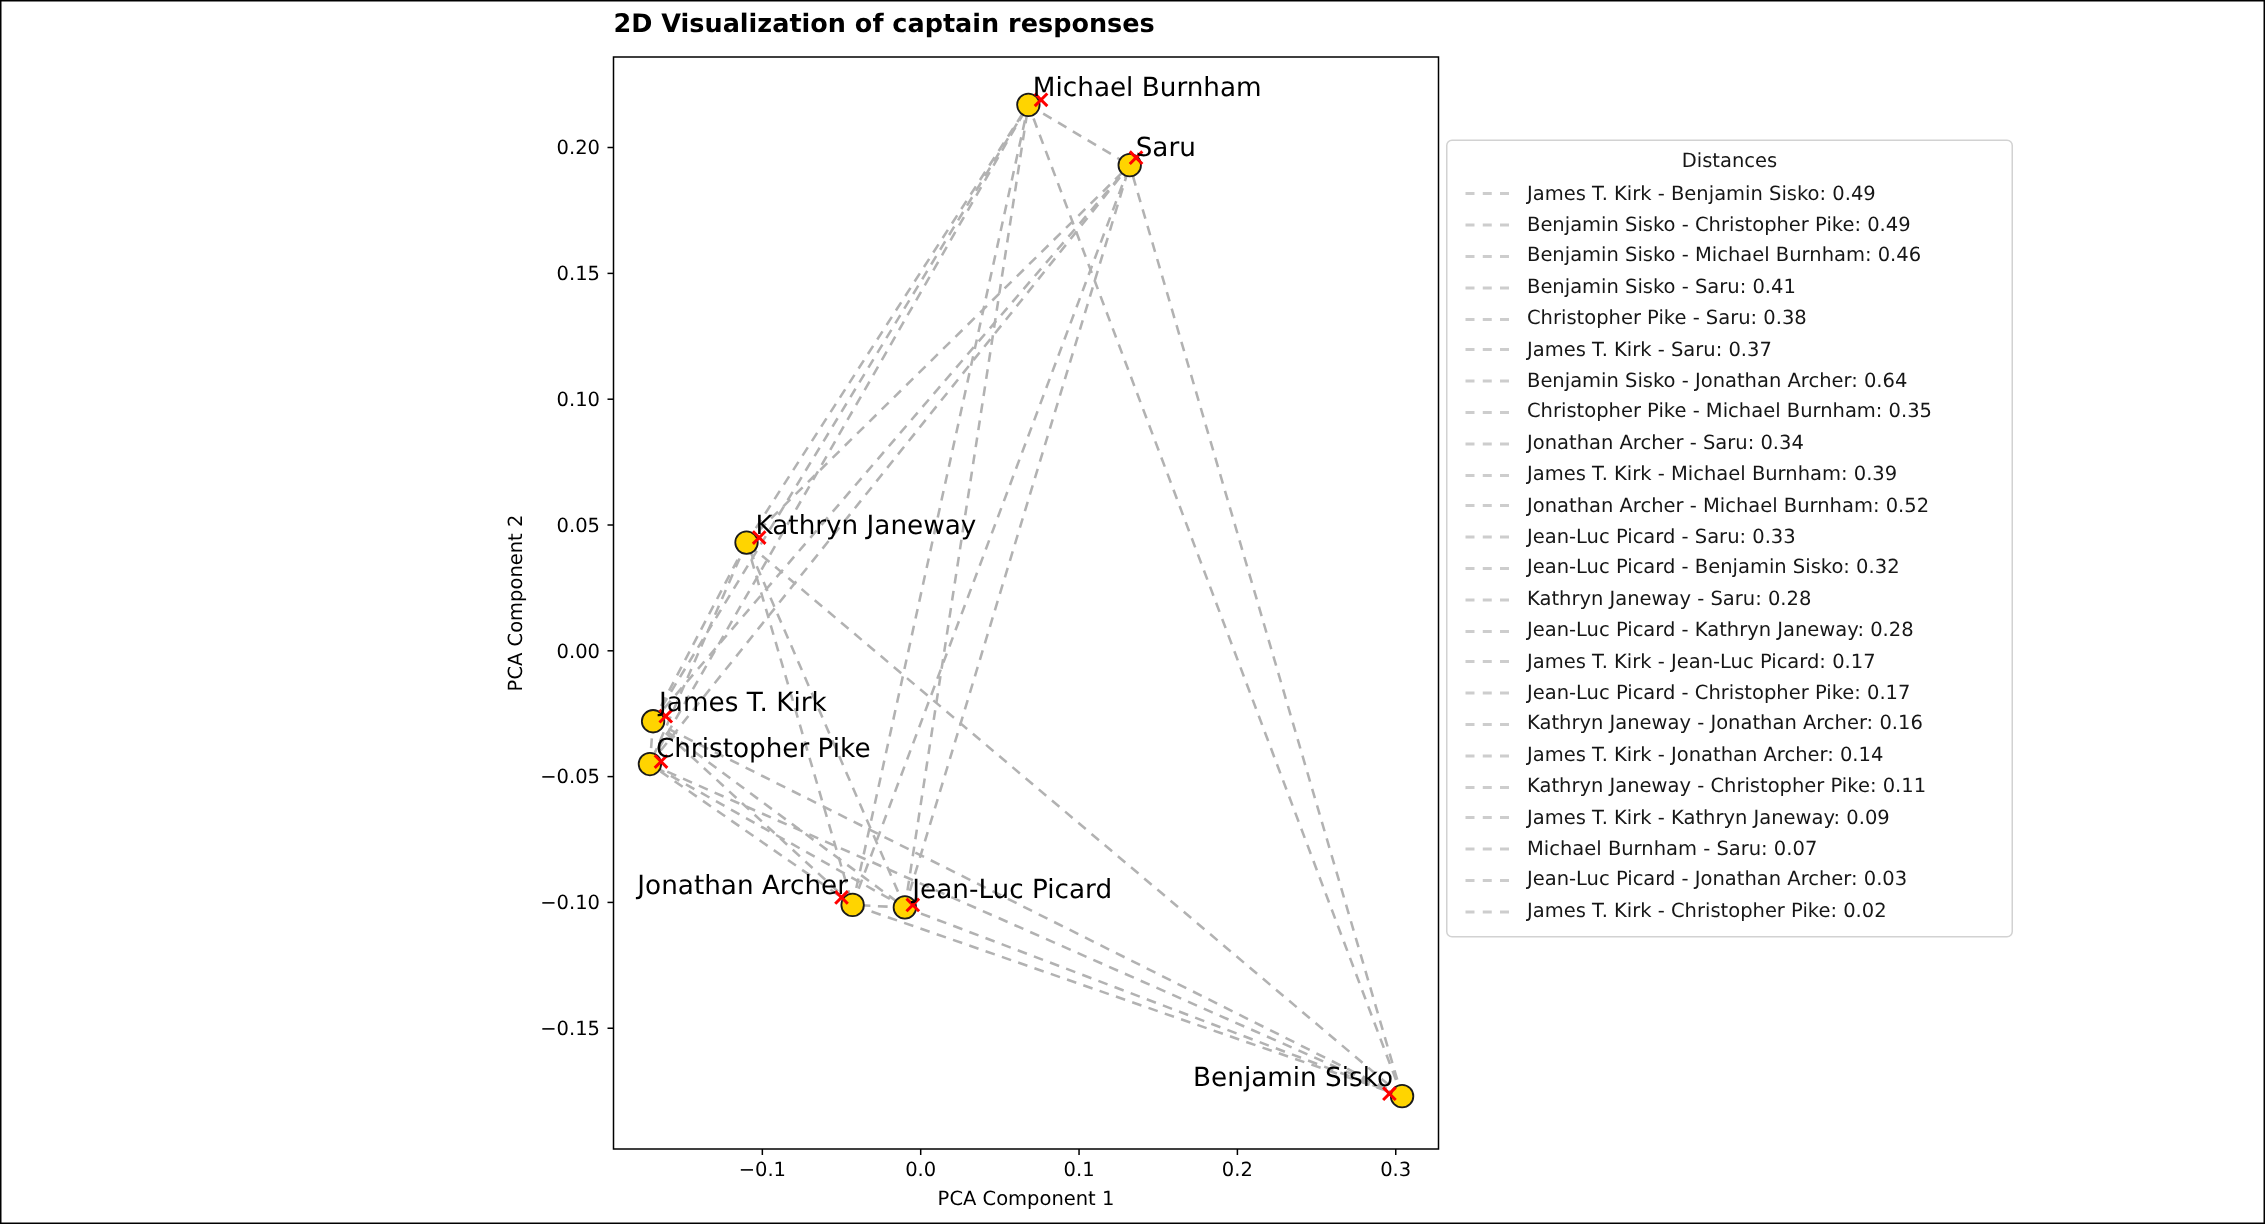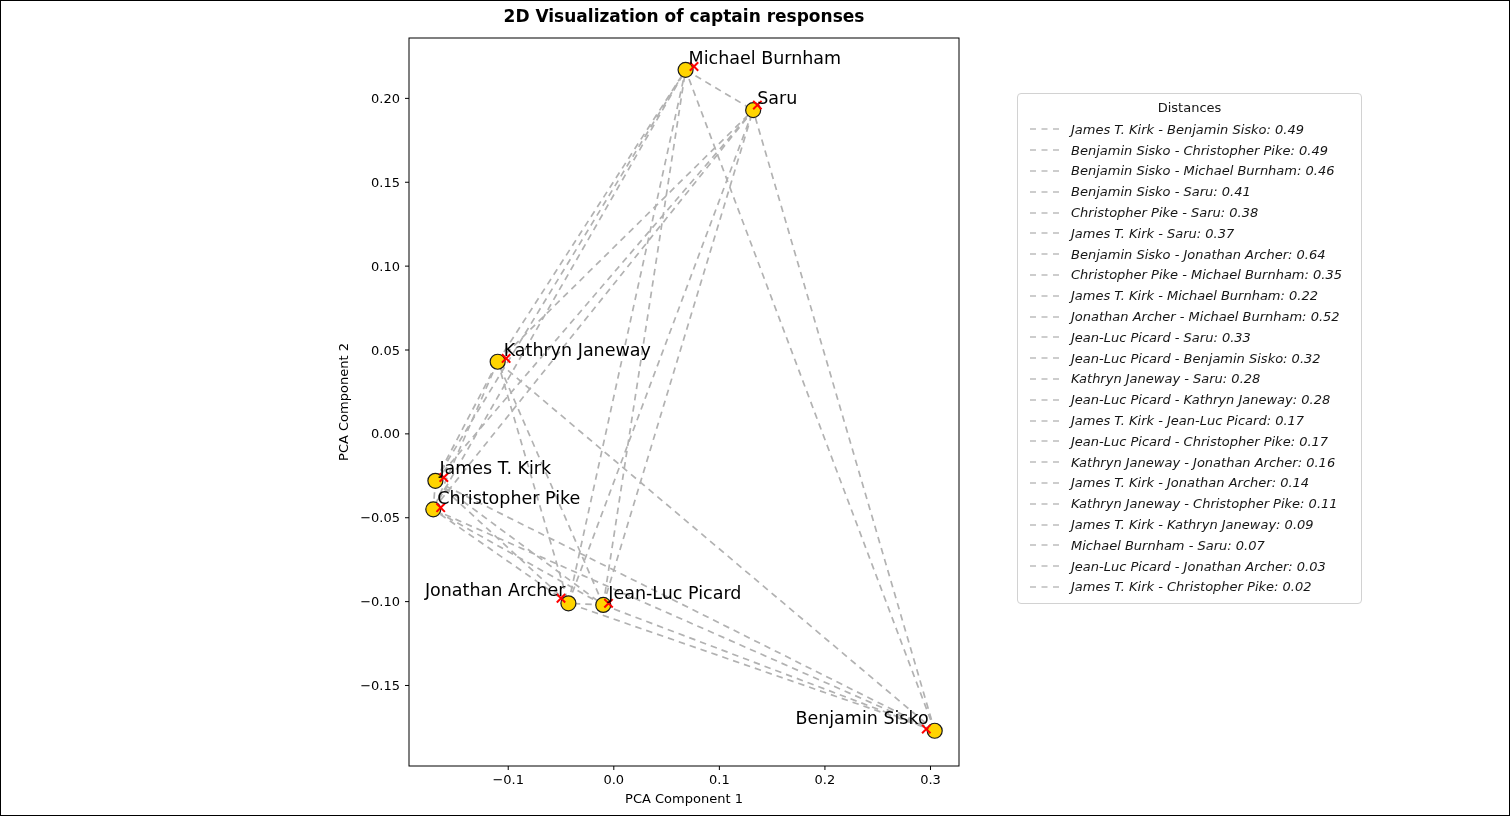--- a/index.html
+++ b/index.html
@@ -2,34 +2,34 @@
 <html><head>
 <meta charset="utf-8">
 <style>
   * { margin: 0; padding: 0; box-sizing: border-box; }
   html, body { width: 1510px; height: 816px; background: #ffffff; }
   body { font-family: "DejaVu Sans", "Liberation Sans", sans-serif; position: relative; overflow: hidden; }
   #canvas { position: absolute; left: 0; top: 0; width: 1510px; height: 816px; border: 1px solid #000; background: #fff; }
   #plot-svg { position: absolute; left: 0; top: 0; }
   #fig-title {
     position: absolute; left: 408px; top: 5px; width: 550px;
-    text-align: center; font-size: 17px; font-weight: bold; color: #000;
+    font-size: 17px; font-weight: bold; color: #000;
   }
   #legend {
-    position: absolute; left: 1016px; top: 92px; width: 345px;
+    position: absolute; left: 963px; top: 92px; width: 378px;
     background: #ffffff; border: 1px solid #d2d2d2; border-radius: 4px;
     padding: 4px 6px 6px 6px; font-size: 13px; color: #161616;
   }
   #legend-title { text-align: center; line-height: 20px; margin-bottom: 1px; }
   .lrow { display: flex; align-items: center; height: 20.8px; white-space: nowrap; }
   .dash-sample {
     display: inline-block; width: 29px; height: 0;
     border-top: 2px dashed #cdcdcd; margin-left: 6px; margin-right: 12px; flex: 0 0 auto;
   }
-  .ltext { display: inline-block; font-style: italic; }
+  .ltext { display: inline-block; }
 </style>
 </head>
 <body>
 
 <div id="canvas">
   <div id="fig-title">2D Visualization of captain responses</div>
   <svg id="plot-svg" width="1510" height="816" viewBox="0 0 1510 816">
       <rect x="408" y="37" width="550" height="728" fill="none" stroke="#000000" stroke-width="1"></rect>
       <line x1="507.232245681382" y1="765" x2="507.232245681382" y2="769" stroke="#000000" stroke-width="1"></line>
       <text x="507.232245681382" y="783" text-anchor="middle" font-size="13px" fill="#000000">−0.1</text>
@@ -142,21 +142,25 @@
         <div class="lrow">
           <span class="dash-sample"></span>
           <span class="ltext">Benjamin Sisko - Jonathan Archer: 0.64</span>
         </div>
         <div class="lrow">
           <span class="dash-sample"></span>
           <span class="ltext">Christopher Pike - Michael Burnham: 0.35</span>
         </div>
         <div class="lrow">
           <span class="dash-sample"></span>
-          <span class="ltext">James T. Kirk - Michael Burnham: 0.22</span>
+          <span class="ltext">Jonathan Archer - Saru: 0.34</span>
+        </div>
+        <div class="lrow">
+          <span class="dash-sample"></span>
+          <span class="ltext">James T. Kirk - Michael Burnham: 0.39</span>
         </div>
         <div class="lrow">
           <span class="dash-sample"></span>
           <span class="ltext">Jonathan Archer - Michael Burnham: 0.52</span>
         </div>
         <div class="lrow">
           <span class="dash-sample"></span>
           <span class="ltext">Jean-Luc Picard - Saru: 0.33</span>
         </div>
         <div class="lrow">

